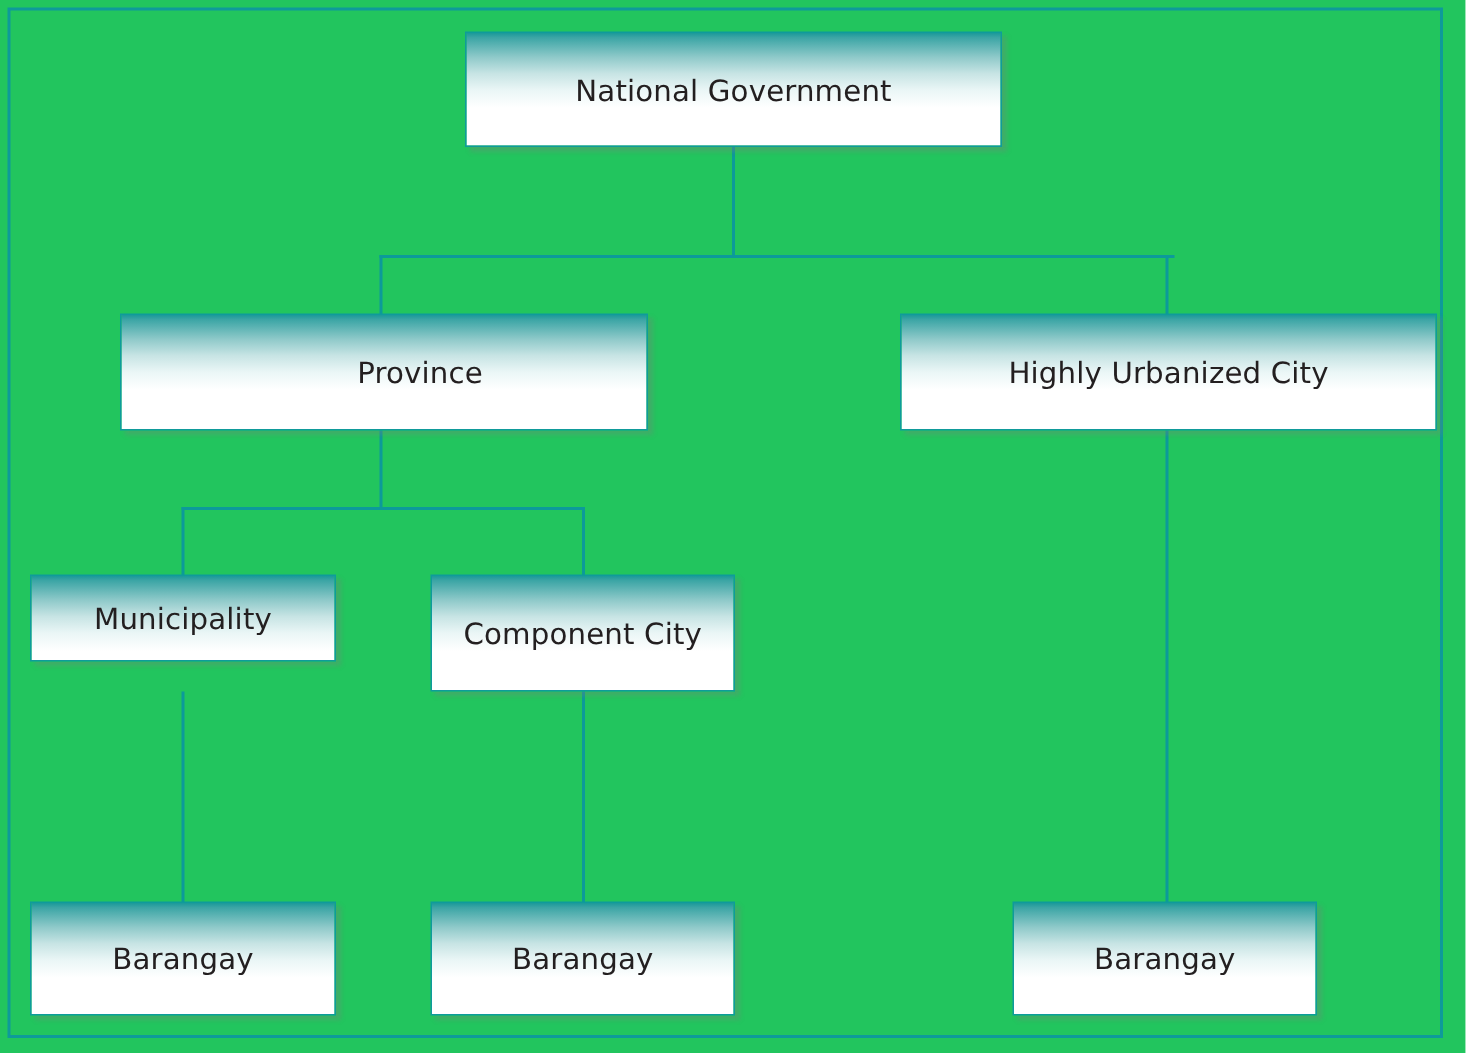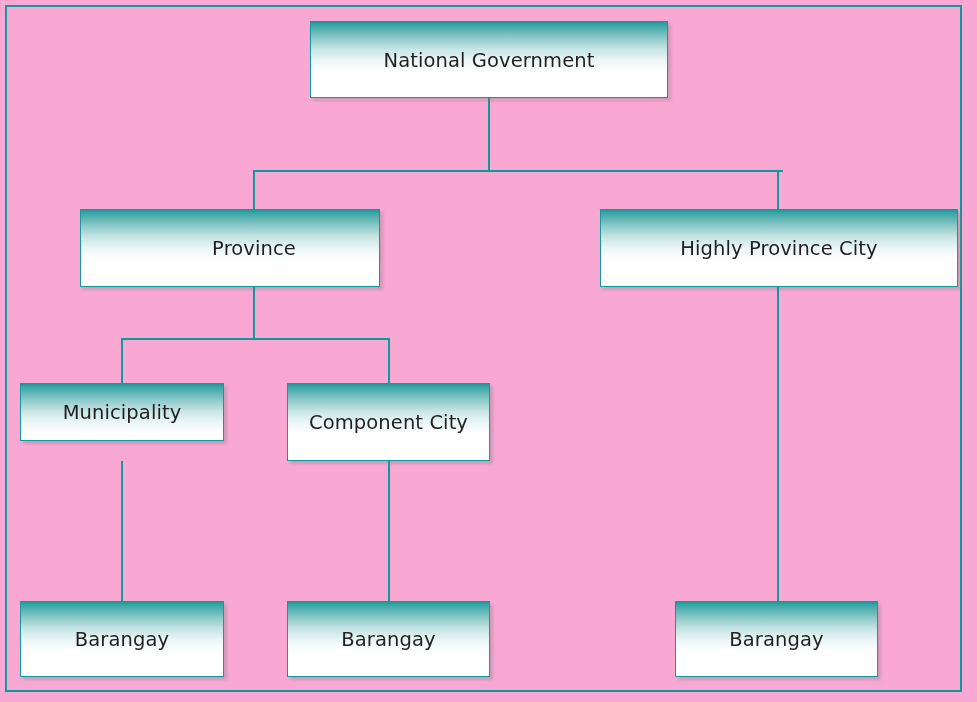--- a/index.html
+++ b/index.html
@@ -4,21 +4,21 @@
 <style>
   html, body {
     margin: 0;
     padding: 0;
     background: #ffffff;
   }
   #canvas {
     position: relative;
     width: 977px;
     height: 702px;
-    background: #f9a8d4;
+    background: #22c55e;
     font-family: "DejaVu Sans", sans-serif;
     overflow: hidden;
   }
 
   
   #page-frame {
     position: absolute;
     left: 5px;
     top: 5px;
     width: 957px;
@@ -83,26 +83,26 @@
   <div class="conn conn-v" style="left:388px; top:338px; height:46px;"></div>
 
   <div class="conn conn-v" style="left:121px; top:461px; height:141px;"></div>
   <div class="conn conn-v" style="left:388px; top:461px; height:141px;"></div>
   <div class="conn conn-v" style="left:777px; top:287px; height:315px;"></div>
 
   <div class="node" style="left:310px; top:21px; width:358px; height:77px;">
     <span class="node-label">National Government</span>
   </div>
 
-  <div class="node" style="left:80px; top:209px; width:300px; height:78px;padding-left:48px;">
+  <div class="node" style="left:80px; top:209px; width:352px; height:78px;padding-left:48px;">
     <span class="node-label">Province</span>
   </div>
 
   <div class="node" style="left:600px; top:209px; width:358px; height:78px;">
-    <span class="node-label">Highly Province City</span>
+    <span class="node-label">Highly Urbanized City</span>
   </div>
 
   <div class="node" style="left:20px; top:383px; width:204px; height:58px;">
     <span class="node-label">Municipality</span>
   </div>
 
   <div class="node" style="left:287px; top:383px; width:203px; height:78px;">
     <span class="node-label">Component City</span>
   </div>
 

